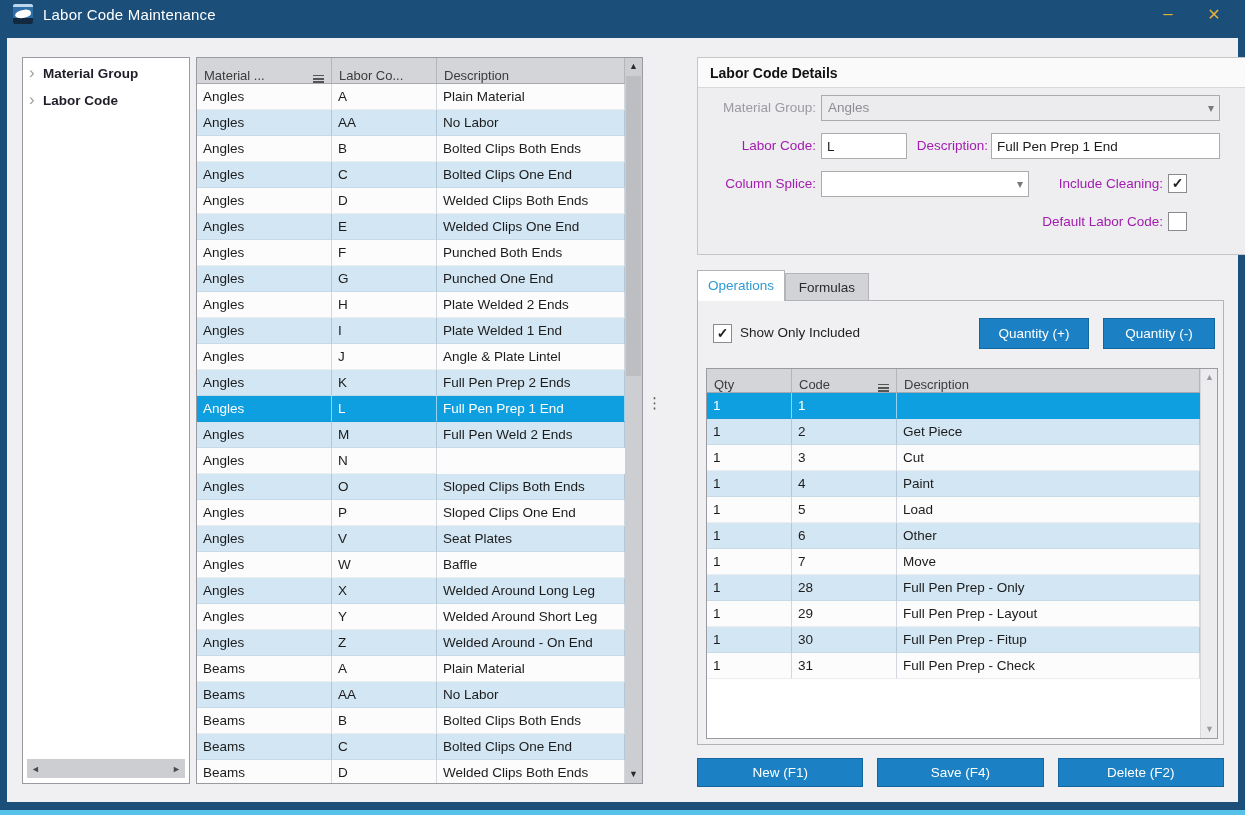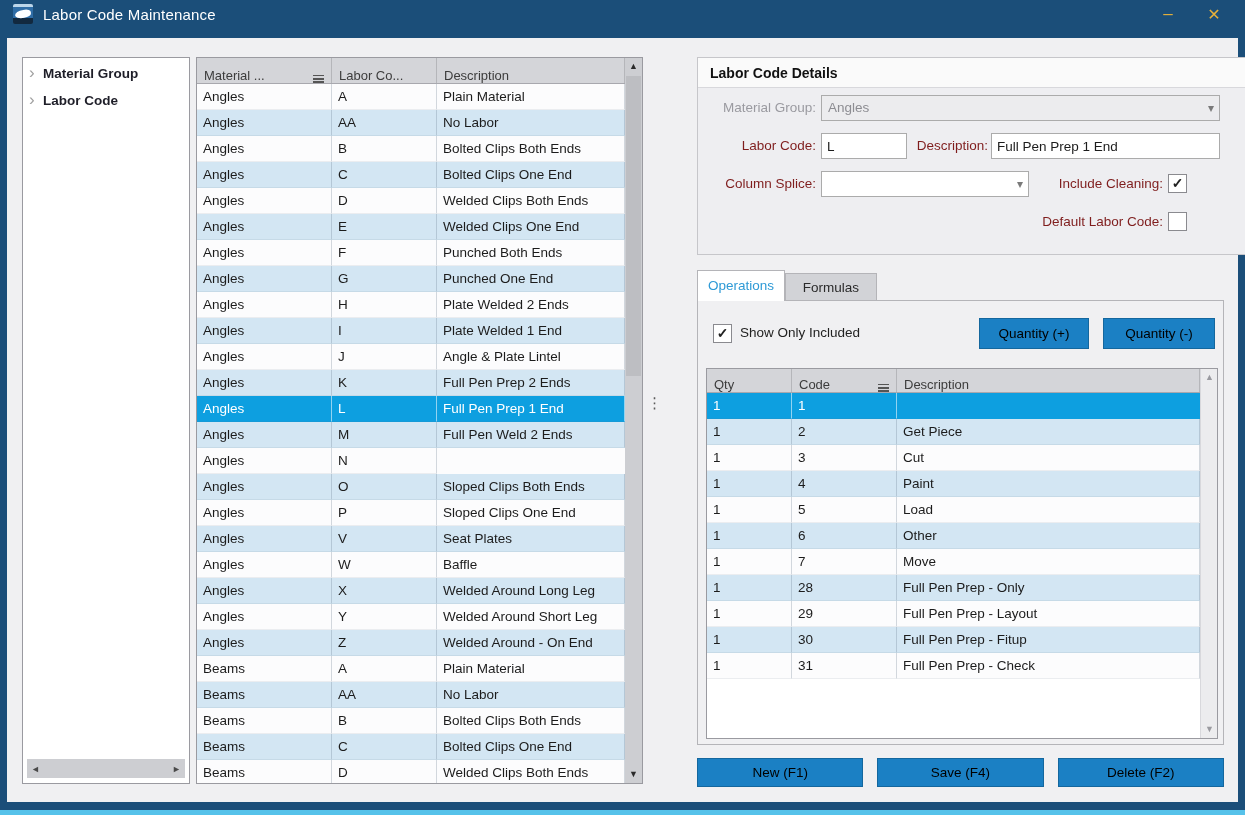--- a/index.html
+++ b/index.html
@@ -55,37 +55,37 @@
 
   .vscroll { position:absolute; right:0; top:0; bottom:0; width:17px; background:#cdced2; }
   .vs-arrow { position:absolute; left:0; width:17px; height:17px; font-size:9px; color:#2a2a2a; text-align:center; line-height:17px; }
   .vs-arrow.top { top:0; }
   .vs-arrow.bottom { bottom:0; }
   .vs-thumb { position:absolute; left:1px; right:1px; top:18px; height:300px; background:#bdbec2; }
 
   
   .groupbox { position:absolute; left:690px; top:19px; width:579px; height:198px; background:#eeeef1; border:1px solid #c6c6ca; }
   .gb-header { height:30px; background:#fafafa; border-bottom:1px solid #d8d8dc; font-weight:bold; font-size:14px; color:#111; line-height:30px; padding-left:12px; }
-  .fld-label { position:absolute; height:26px; line-height:26px; font-size:13.5px; color:#7f1d1d; text-align:right; }
+  .fld-label { position:absolute; height:26px; line-height:26px; font-size:13.5px; color:#a21caf; text-align:right; }
   .fld-label.disabled { color:#9a9aa0; }
   .txt { position:absolute; height:26px; border:1px solid #ababab; background:#ffffff; font-family:"Liberation Sans",sans-serif; font-size:13.5px; color:#1c1c1c; padding:0 5px; }
   .combo { position:absolute; height:26px; border:1px solid #ababab; background:#ffffff; font-size:13.5px; color:#1c1c1c; line-height:24px; padding-left:6px; }
   .combo .dd { position:absolute; right:5px; top:0; color:#7a7a7a; font-size:12px; line-height:24px; }
   .combo.disabled { background:#ececee; color:#8d8d92; }
   .checkbox { position:absolute; width:19px; height:19px; background:#ffffff; border:1px solid #8a8a8f; font-size:14px; font-weight:bold; color:#222; text-align:center; line-height:17px; }
 
   
   .tab { position:absolute; font-size:13.5px; text-align:center; border:1px solid #b4b4b8; border-bottom:none; }
   .tab.active { left:690px; top:232px; width:88px; height:31px; background:#ffffff; color:#2e9ad6; line-height:30px; z-index:3; }
-  .tab.inactive { left:778px; top:235px; width:92px; height:28px; background:#d2d3d7; color:#2b2b2b; line-height:27px; z-index:1; }
+  .tab.inactive { left:778px; top:235px; width:84px; height:28px; background:#d2d3d7; color:#2b2b2b; line-height:27px; z-index:1; }
   .tabpanel { position:absolute; left:690px; top:262px; width:527px; height:445px; background:#f0f0f2; border:1px solid #b4b4b8; z-index:2; }
 
   .soi-check { left:15px; top:23px; }
   .soi-label { position:absolute; left:42px; top:24px; font-size:13.5px; color:#222; }
-  .btn { background:#1b80c4; color:#000000; font-size:13.5px; text-align:center; border:1px solid #14679e; cursor:default; }
+  .btn { background:#1b80c4; color:#ffffff; font-size:13.5px; text-align:center; border:1px solid #14679e; cursor:default; }
   .qty-plus { position:absolute; left:281px; top:17px; width:110px; height:31px; line-height:29px; }
   .qty-minus { position:absolute; left:405px; top:17px; width:112px; height:31px; line-height:29px; }
 
   
   #ops-grid { left:8px; top:67px; width:512px; height:371px; }
   #ops-grid .ghead { height:24px; padding-right:17px; }
   #ops-grid .gbody { margin-right:17px; }
   #ops-grid .c0 { width:85px; flex:none; }
   #ops-grid .c1 { width:105px; flex:none; }
   #ops-grid .c2 { flex:1; }

